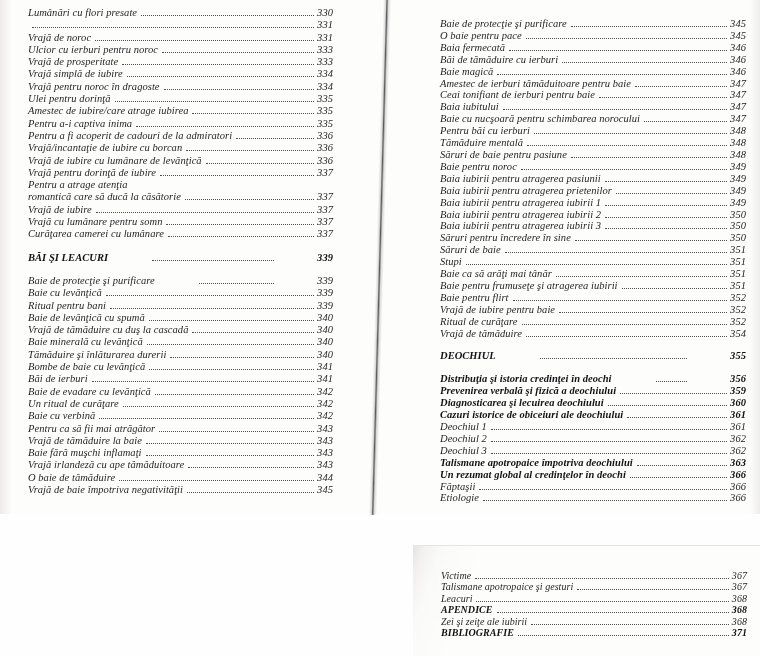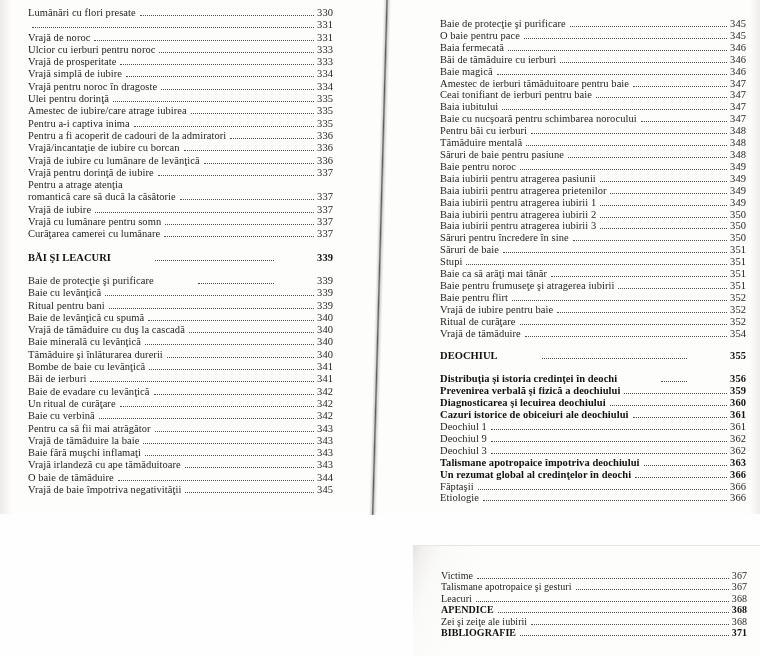--- a/index.html
+++ b/index.html
@@ -18,21 +18,21 @@
                 background:linear-gradient(to right,#ecebe9,rgba(255,255,255,0)); }
   .edge-right { position:absolute; right:0; top:0; width:10px; height:514px;
                 background:linear-gradient(to left,#eeedeb,rgba(255,255,255,0)); }
   .gutter { position:absolute; left:374px; top:0; width:26px; height:515px;
             transform-origin:50% 0; transform:rotate(1.6deg);
             background:linear-gradient(to right,
               rgba(120,120,120,0) 36%, rgba(95,95,95,.22) 45%,
               rgba(45,45,45,.78) 50%, rgba(95,95,95,.22) 56%,
               rgba(120,120,120,0) 66%); }
 
-  .toc { position:absolute; font-size:10.5px; letter-spacing:.05px; }
+  .toc { position:absolute; font-size:10.5px; letter-spacing:.05px;font-style:italic; }
   .toc-left  { left:28px;  top:7px;  width:305px; }
   .toc-right { left:440px; top:18px; width:306px; }
 
   .row { display:flex; align-items:baseline; white-space:nowrap; line-height:12.3px; }
   .toc-right .row { line-height:11.9px; }
   .row.gap { margin-top:11px;gap:40px; }
   .row.bold .title, .row.bold .num { font-weight:bold; color:#121212; }
   .title { flex:0 0 auto; }
   .dots { flex:1 1 auto; min-width:8px; border-bottom:1.3px dotted #4d4d4d; margin:0 3px 2px 4px; }
   .num { flex:0 0 auto; text-align:right; }
@@ -406,21 +406,21 @@
     <span class="title">Cazuri istorice de obiceiuri ale deochiului</span>
     <span class="dots"></span>
     <span class="num">361</span>
   </div>
         <div class="row">
     <span class="title">Deochiul 1</span>
     <span class="dots"></span>
     <span class="num">361</span>
   </div>
         <div class="row">
-    <span class="title">Deochiul 9</span>
+    <span class="title">Deochiul 2</span>
     <span class="dots"></span>
     <span class="num">362</span>
   </div>
         <div class="row">
     <span class="title">Deochiul 3</span>
     <span class="dots"></span>
     <span class="num">362</span>
   </div>
         <div class="row bold">
     <span class="title">Talismane apotropaice împotriva deochiului</span>

